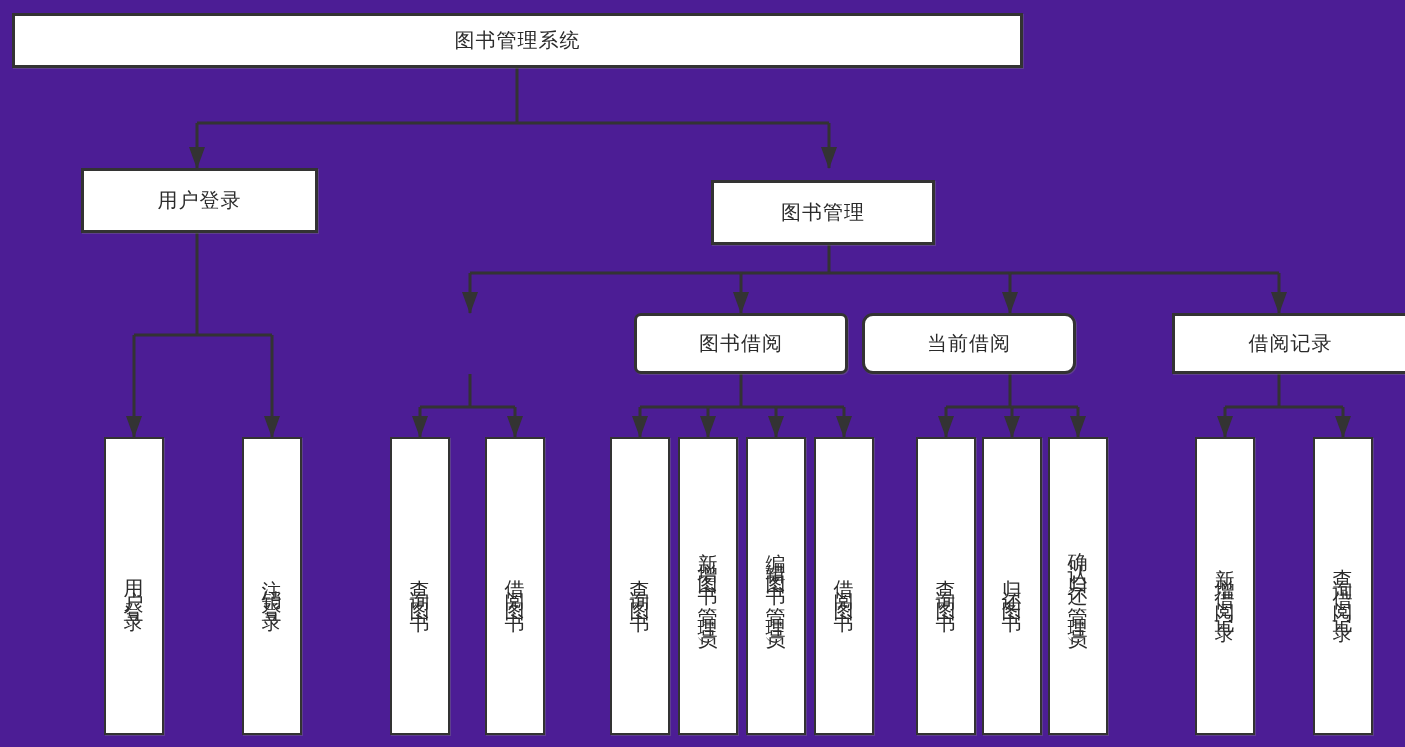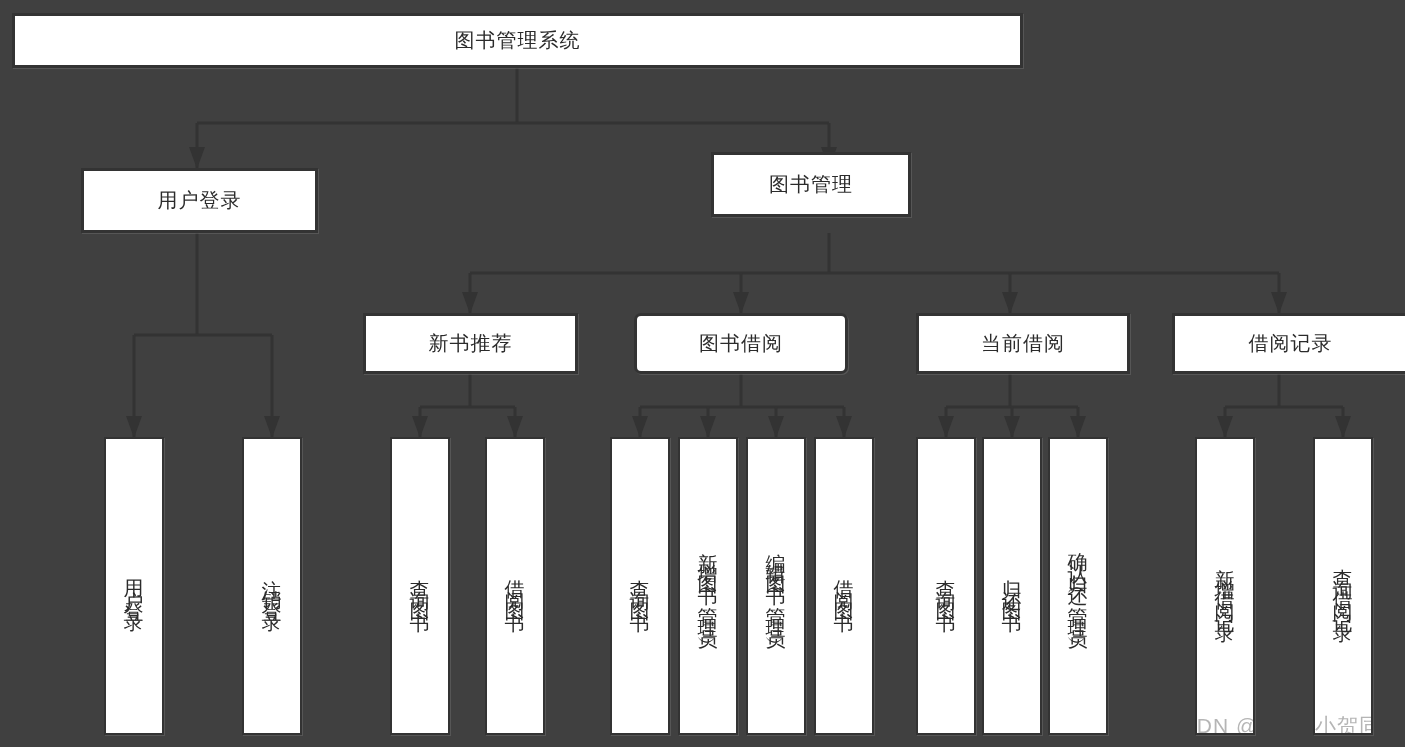--- a/index.html
+++ b/index.html
@@ -4,21 +4,21 @@
 <style>
   html, body {
     margin: 0;
     padding: 0;
     background: #ffffff;
   }
   #canvas {
     position: relative;
     width: 1405px;
     height: 747px;
-    background: #404040;
+    background: #4c1d95;
     font-family: "Liberation Sans", sans-serif;
     color: #2b2b2b;
     overflow: hidden;
   }
   #connectors {
     position: absolute;
     left: 0;
     top: 0;
     width: 1405px;
     height: 747px;
@@ -61,24 +61,24 @@
     font-size: 21px;
     letter-spacing: 1px;
     color: #b5b5b5;
     z-index: 3;
     mix-blend-mode: darken;
     white-space: nowrap;
   }
   
   #root-box        { left: 12px;   top: 13px;  width: 1011px; height: 55px; }
   #user-login-box  { left: 81px;   top: 168px; width: 237px;  height: 65px; }
-  #book-mgmt-box   { left: 711px;  top: 152px; width: 200px;  height: 65px; }
+  #book-mgmt-box   { left: 711px;  top: 180px; width: 224px;  height: 65px; }
   #new-book-box    { left: 363px;  top: 313px; width: 215px;  height: 61px; }
   #book-borrow-box { left: 634px;  top: 313px; width: 214px;  height: 61px; border-radius: 7px; }
-  #cur-borrow-box  { left: 916px;  top: 313px; width: 214px;  height: 61px; }
+  #cur-borrow-box  { left: 862px;  top: 313px; width: 214px;  height: 61px; border-radius: 11px; }
   #borrow-rec-box  { left: 1172px; top: 313px; width: 237px;  height: 61px; }
   #leaf-0  { left: 104px; }
   #leaf-1  { left: 242px; }
   #leaf-2  { left: 390px; }
   #leaf-3  { left: 485px; }
   #leaf-4  { left: 610px; }
   #leaf-5  { left: 678px; }
   #leaf-6  { left: 746px; }
   #leaf-7  { left: 814px; }
   #leaf-8  { left: 916px; }
@@ -146,23 +146,20 @@
     <span class="label">图书管理系统</span>
   </div>
 
   <div class="node hbox" id="user-login-box">
     <span class="label">用户登录</span>
   </div>
   <div class="node hbox" id="book-mgmt-box">
     <span class="label">图书管理</span>
   </div>
 
-  <div class="node hbox" id="new-book-box">
-    <span class="label">新书推荐</span>
-  </div>
   <div class="node hbox" id="book-borrow-box">
     <span class="label">图书借阅</span>
   </div>
   <div class="node hbox" id="cur-borrow-box">
     <span class="label">当前借阅</span>
   </div>
   <div class="node hbox" id="borrow-rec-box">
     <span class="label">借阅记录</span>
   </div>
 
@@ -199,15 +196,14 @@
   <div class="node vbox" id="leaf-10">
     <span class="label">确认归还（管理员）</span>
   </div>
   <div class="node vbox" id="leaf-11">
     <span class="label">新增借阅记录</span>
   </div>
   <div class="node vbox" id="leaf-12">
     <span class="label">查询借阅记录</span>
   </div>
 
-  <div id="watermark">CSDN @软件_小贺同学</div>
 
 </div>
 
 </body></html>

